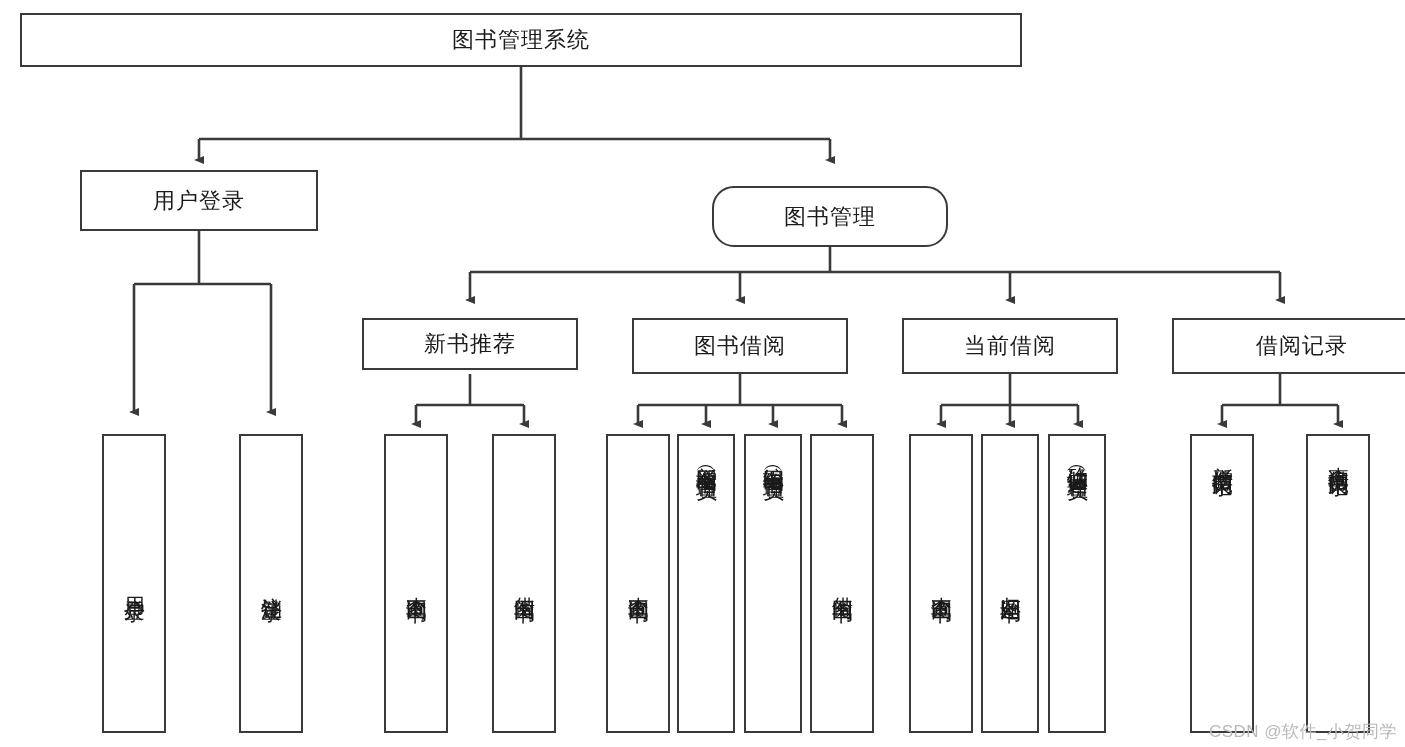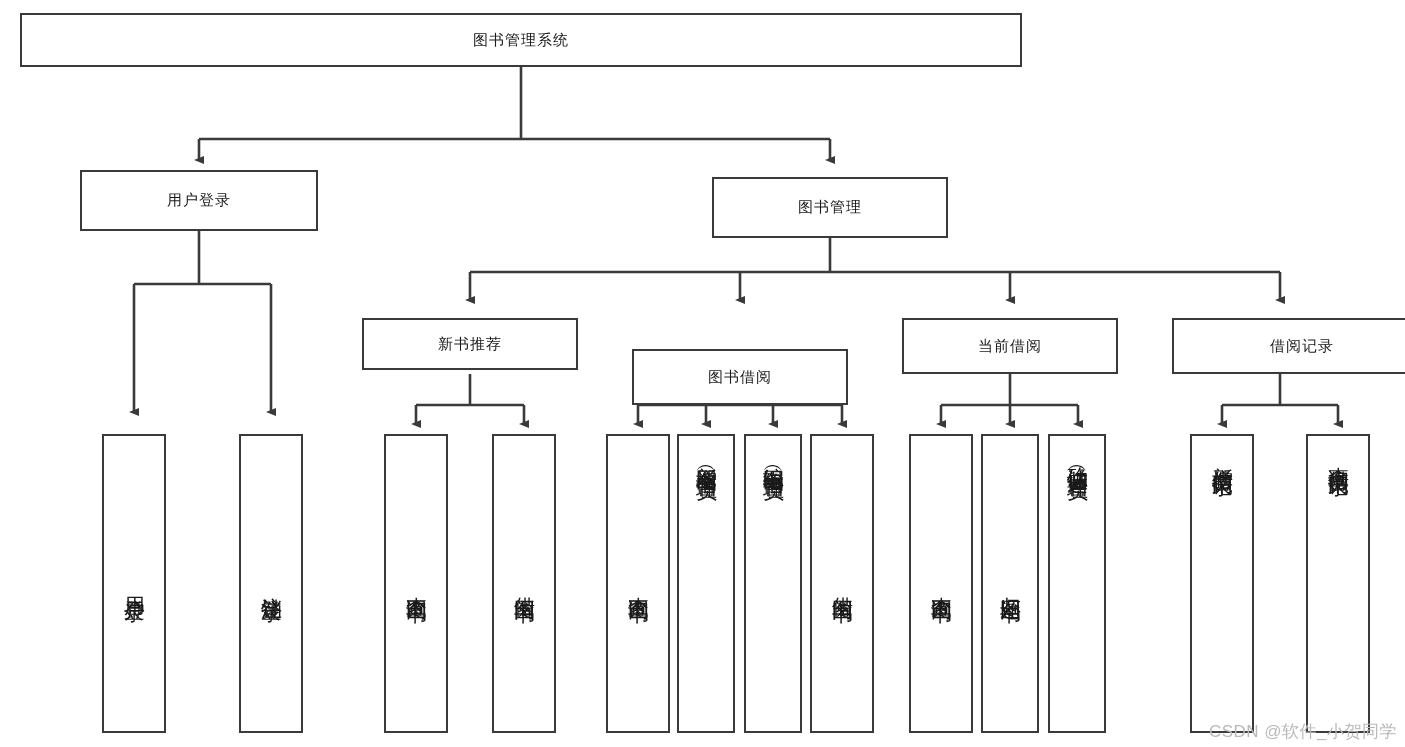--- a/index.html
+++ b/index.html
@@ -16,21 +16,21 @@
     position:absolute;
     box-sizing:border-box;
     background:#ffffff;
     border:2px solid #3a3a3a;
     display:flex;
     align-items:center;
     justify-content:center;
     color:#1a1a1a;
   }
   .node .lbl{
-    font-size:15px;
+    font-size:22px;
     line-height:1.25;
     letter-spacing:1px;
     white-space:nowrap;
   }
   .leaf .lbl{
     writing-mode:vertical-rl;
     text-orientation:upright;
     font-size:21px;
     line-height:1.18;
     letter-spacing:2px;
@@ -104,28 +104,28 @@
     </g>
   </svg>
 
   <div class="node" style="left:20px;top:13px;width:1002px;height:54px;">
     <span class="lbl">图书管理系统</span>
   </div>
 
   <div class="node" style="left:80px;top:170px;width:238px;height:61px;">
     <span class="lbl">用户登录</span>
   </div>
-  <div class="node" style="left:712px;top:177px;width:236px;height:61px;">
+  <div class="node" style="left:712px;top:186px;width:236px;height:61px;border-radius:22px;">
     <span class="lbl">图书管理</span>
   </div>
 
   <div class="node" style="left:362px;top:318px;width:216px;height:52px;">
     <span class="lbl">新书推荐</span>
   </div>
-  <div class="node" style="left:632px;top:318px;width:216px;height:56px;margin-top:31px;">
+  <div class="node" style="left:632px;top:318px;width:216px;height:56px;">
     <span class="lbl">图书借阅</span>
   </div>
   <div class="node" style="left:902px;top:318px;width:216px;height:56px;">
     <span class="lbl">当前借阅</span>
   </div>
   <div class="node" style="left:1172px;top:318px;width:260px;height:56px;">
     <span class="lbl">借阅记录</span>
   </div>
 
   <div class="node leaf short" style="left:102px;top:434px;width:64px;height:299px;">

